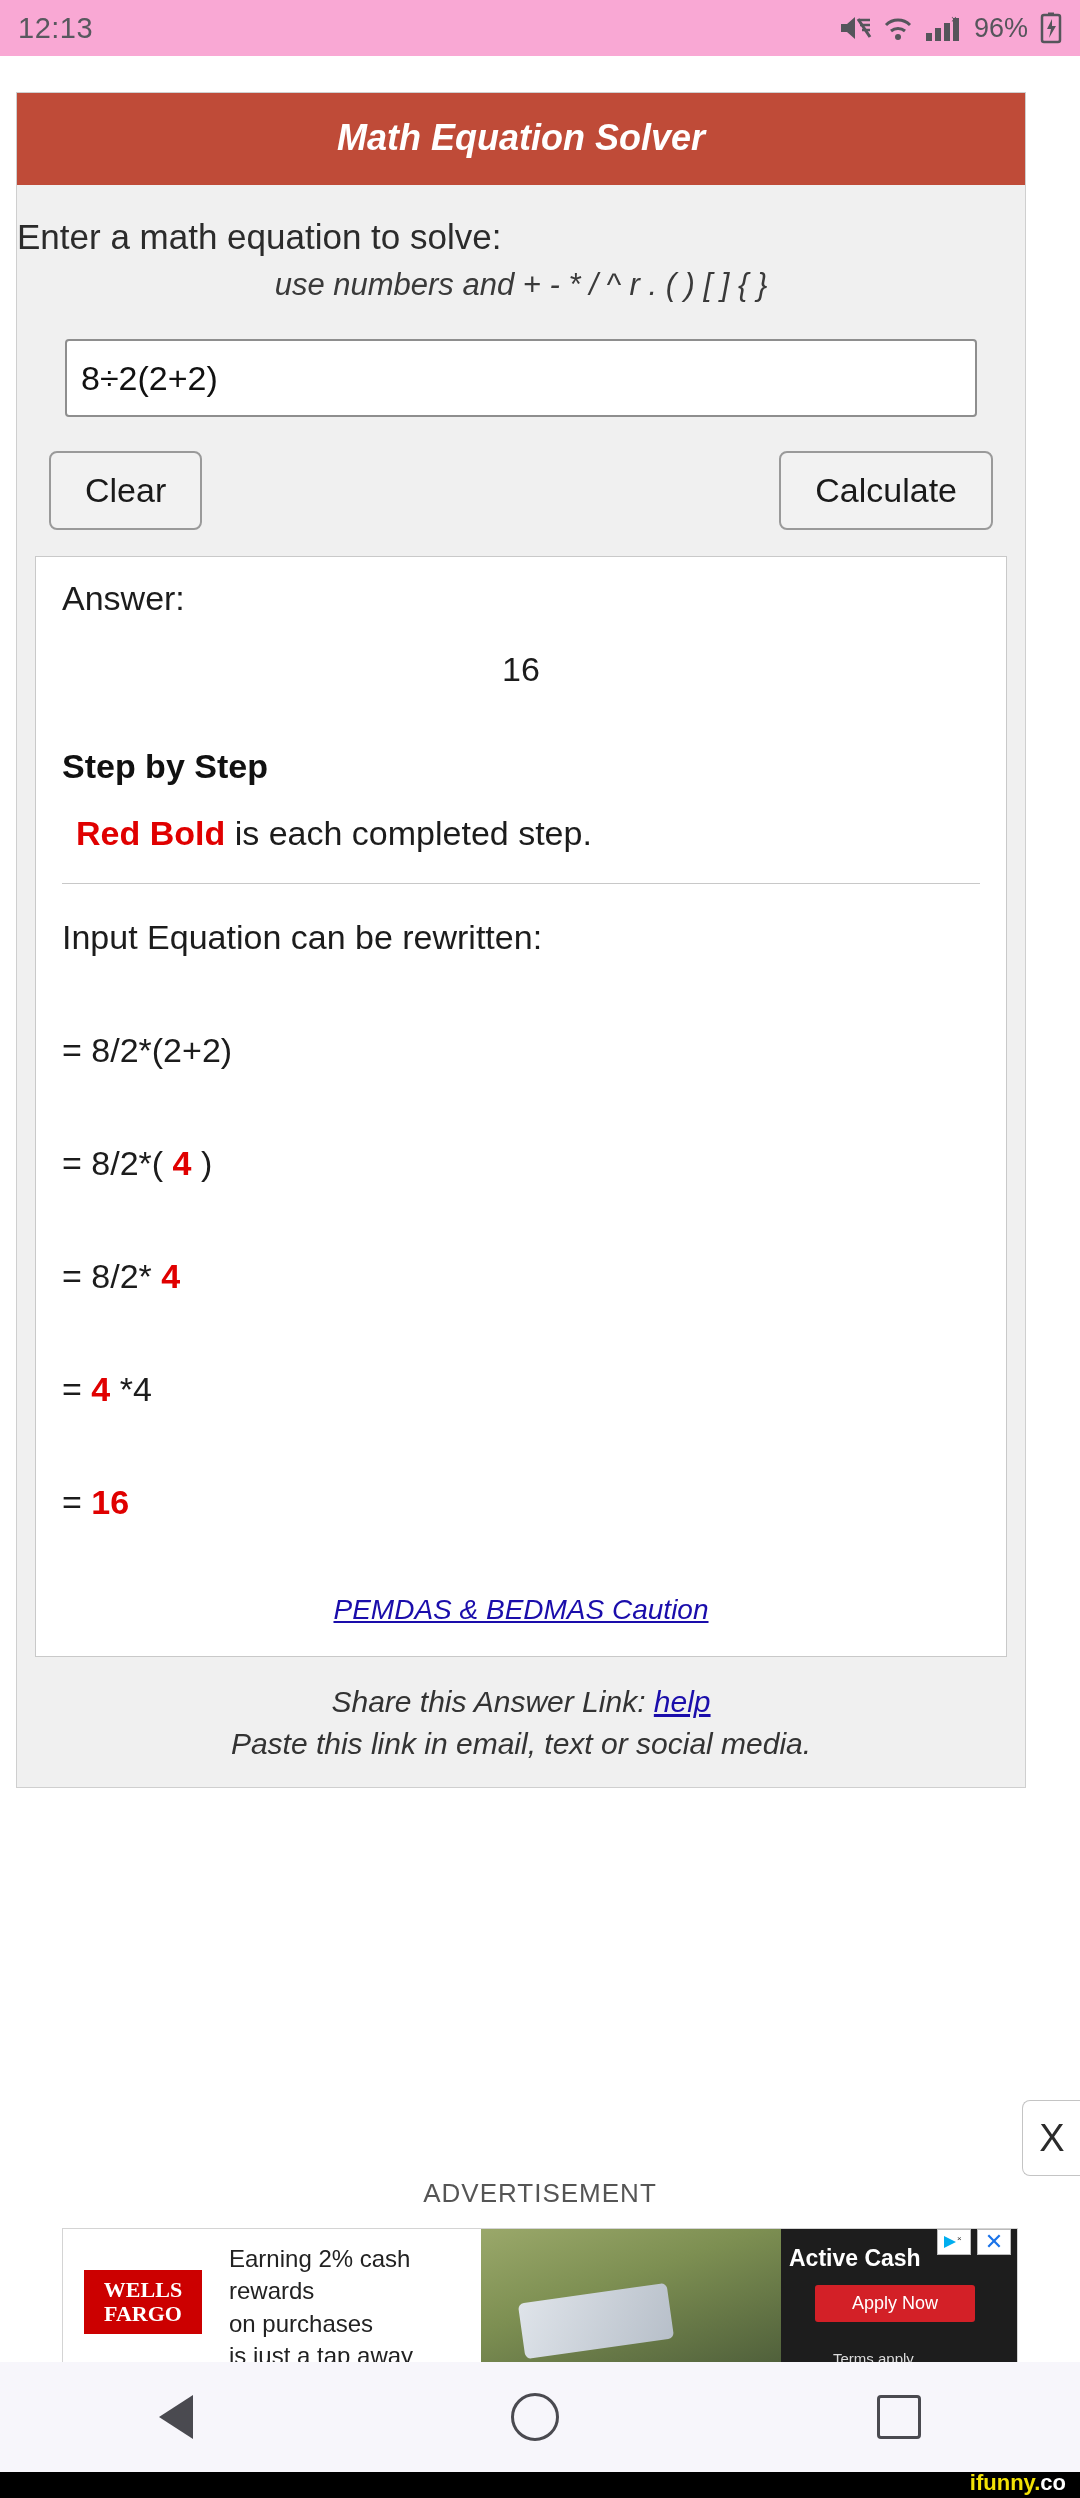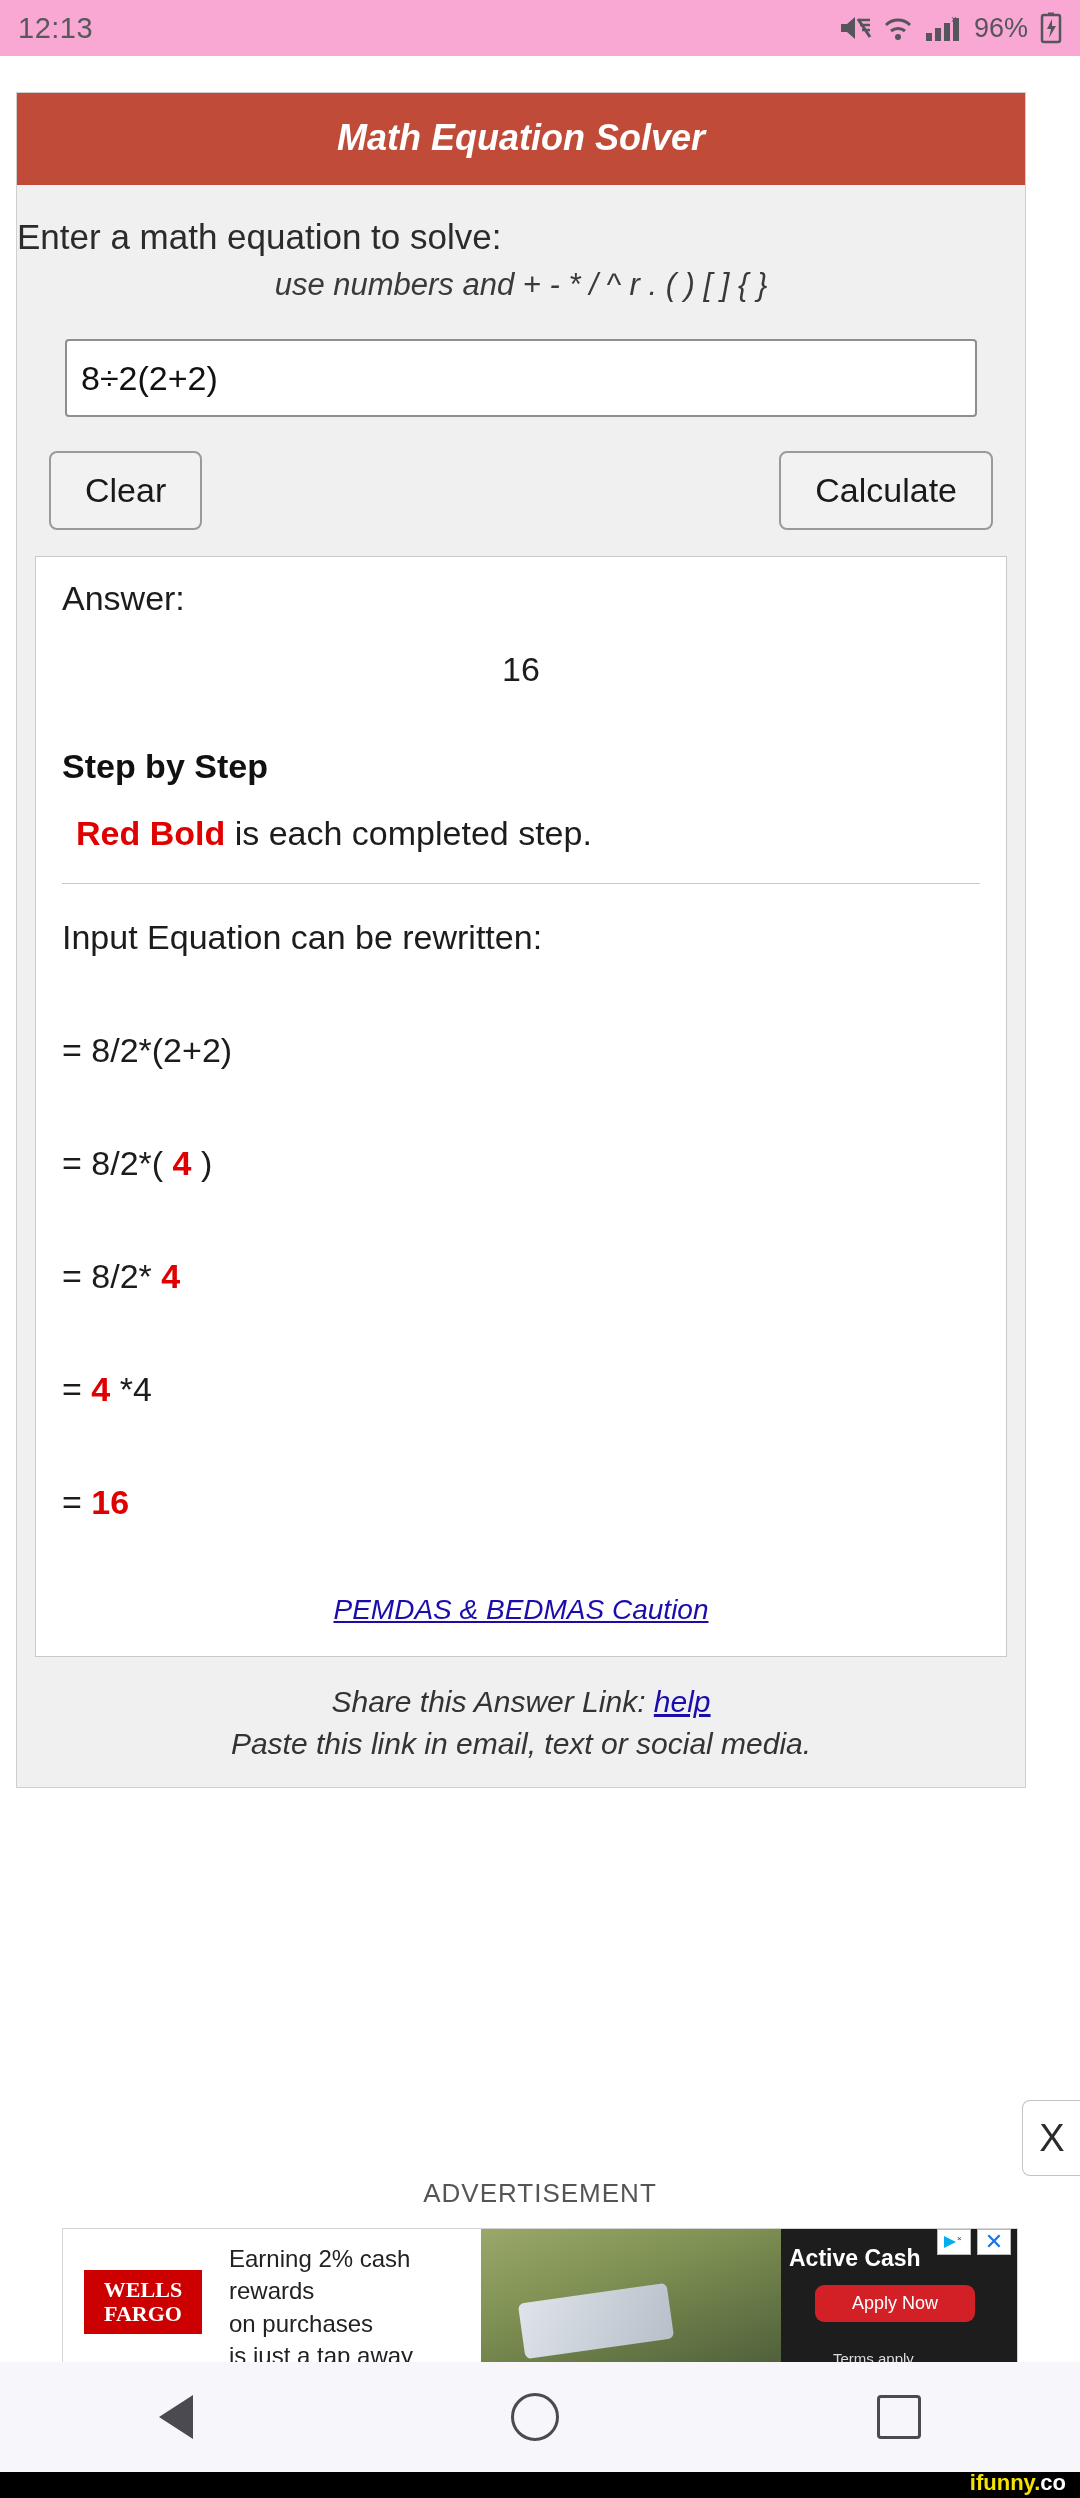--- a/index.html
+++ b/index.html
@@ -295,21 +295,21 @@
   }
   .ad-apply {
     position: absolute;
     left: 34px; top: 56px;
     width: 160px;
     background: #d32027;
     color: #fff;
     font-size: 18px;
     text-align: center;
     padding: 8px 0;
-    border-radius: 9px;
+    border-radius: 3px;
   }
   .ad-terms {
     position: absolute;
     left: 52px; bottom: 8px;
     font-size: 15px;
     color: #dcdcdc;
   }
   .ad-adchoices {
     position: absolute;
     right: 46px; top: 0;

